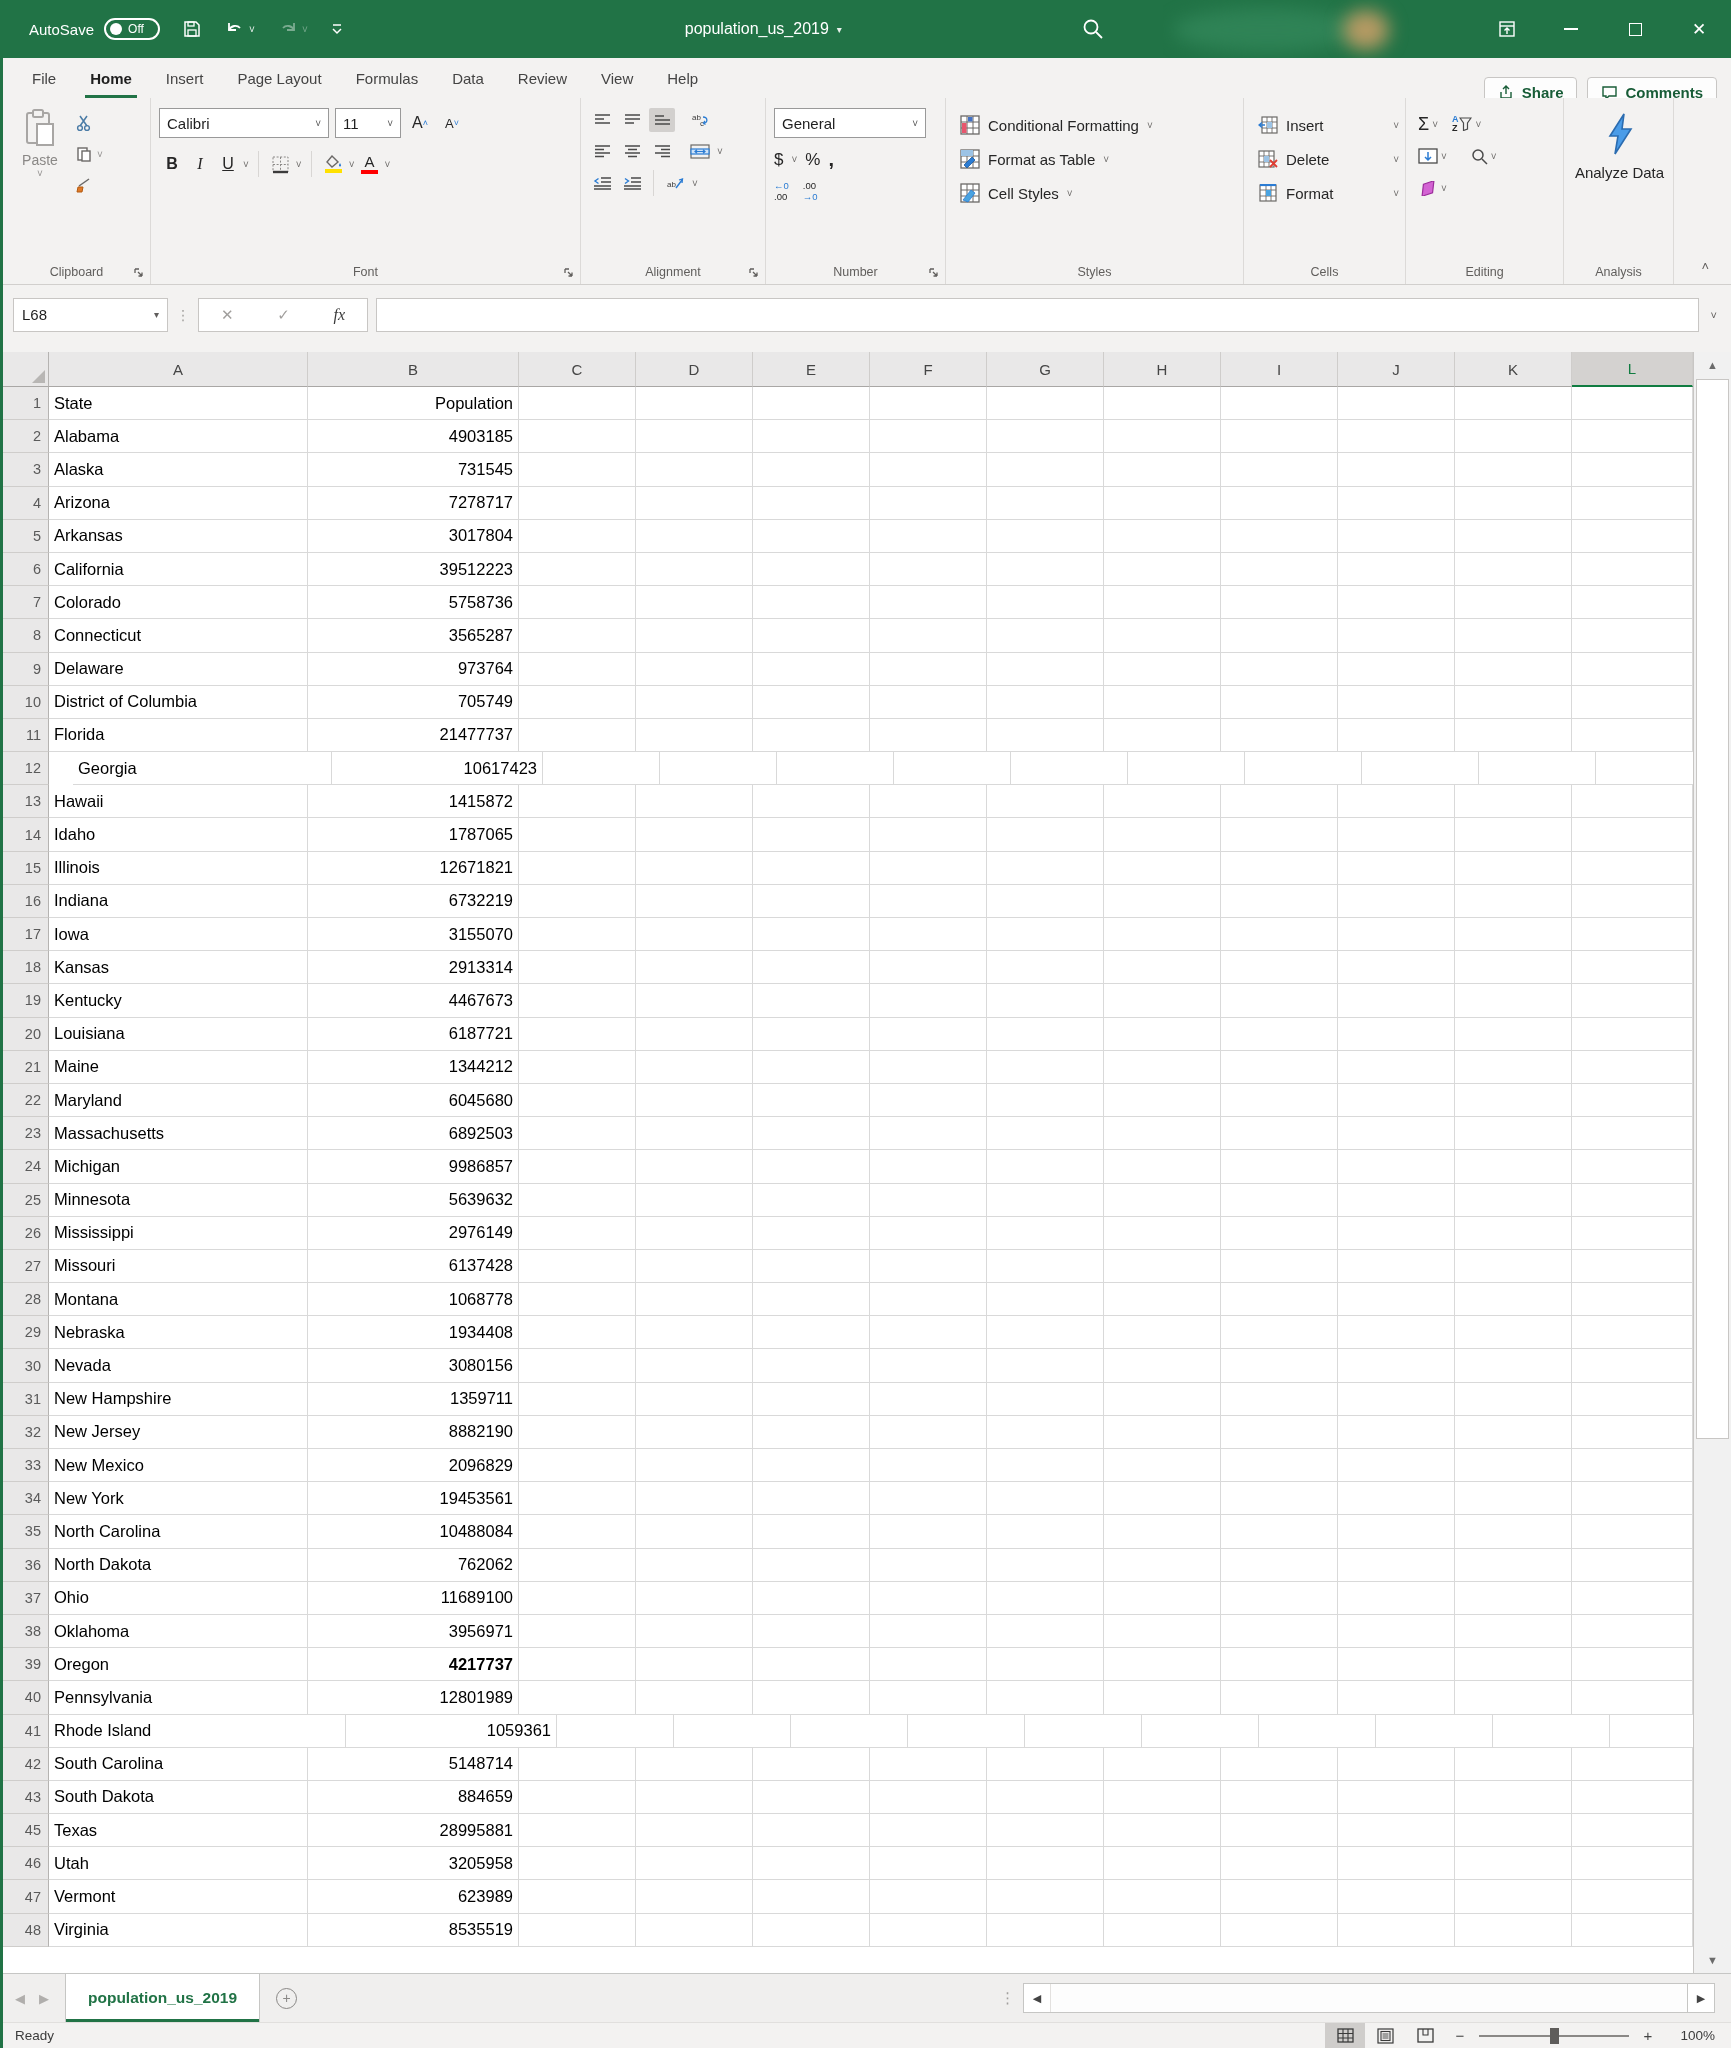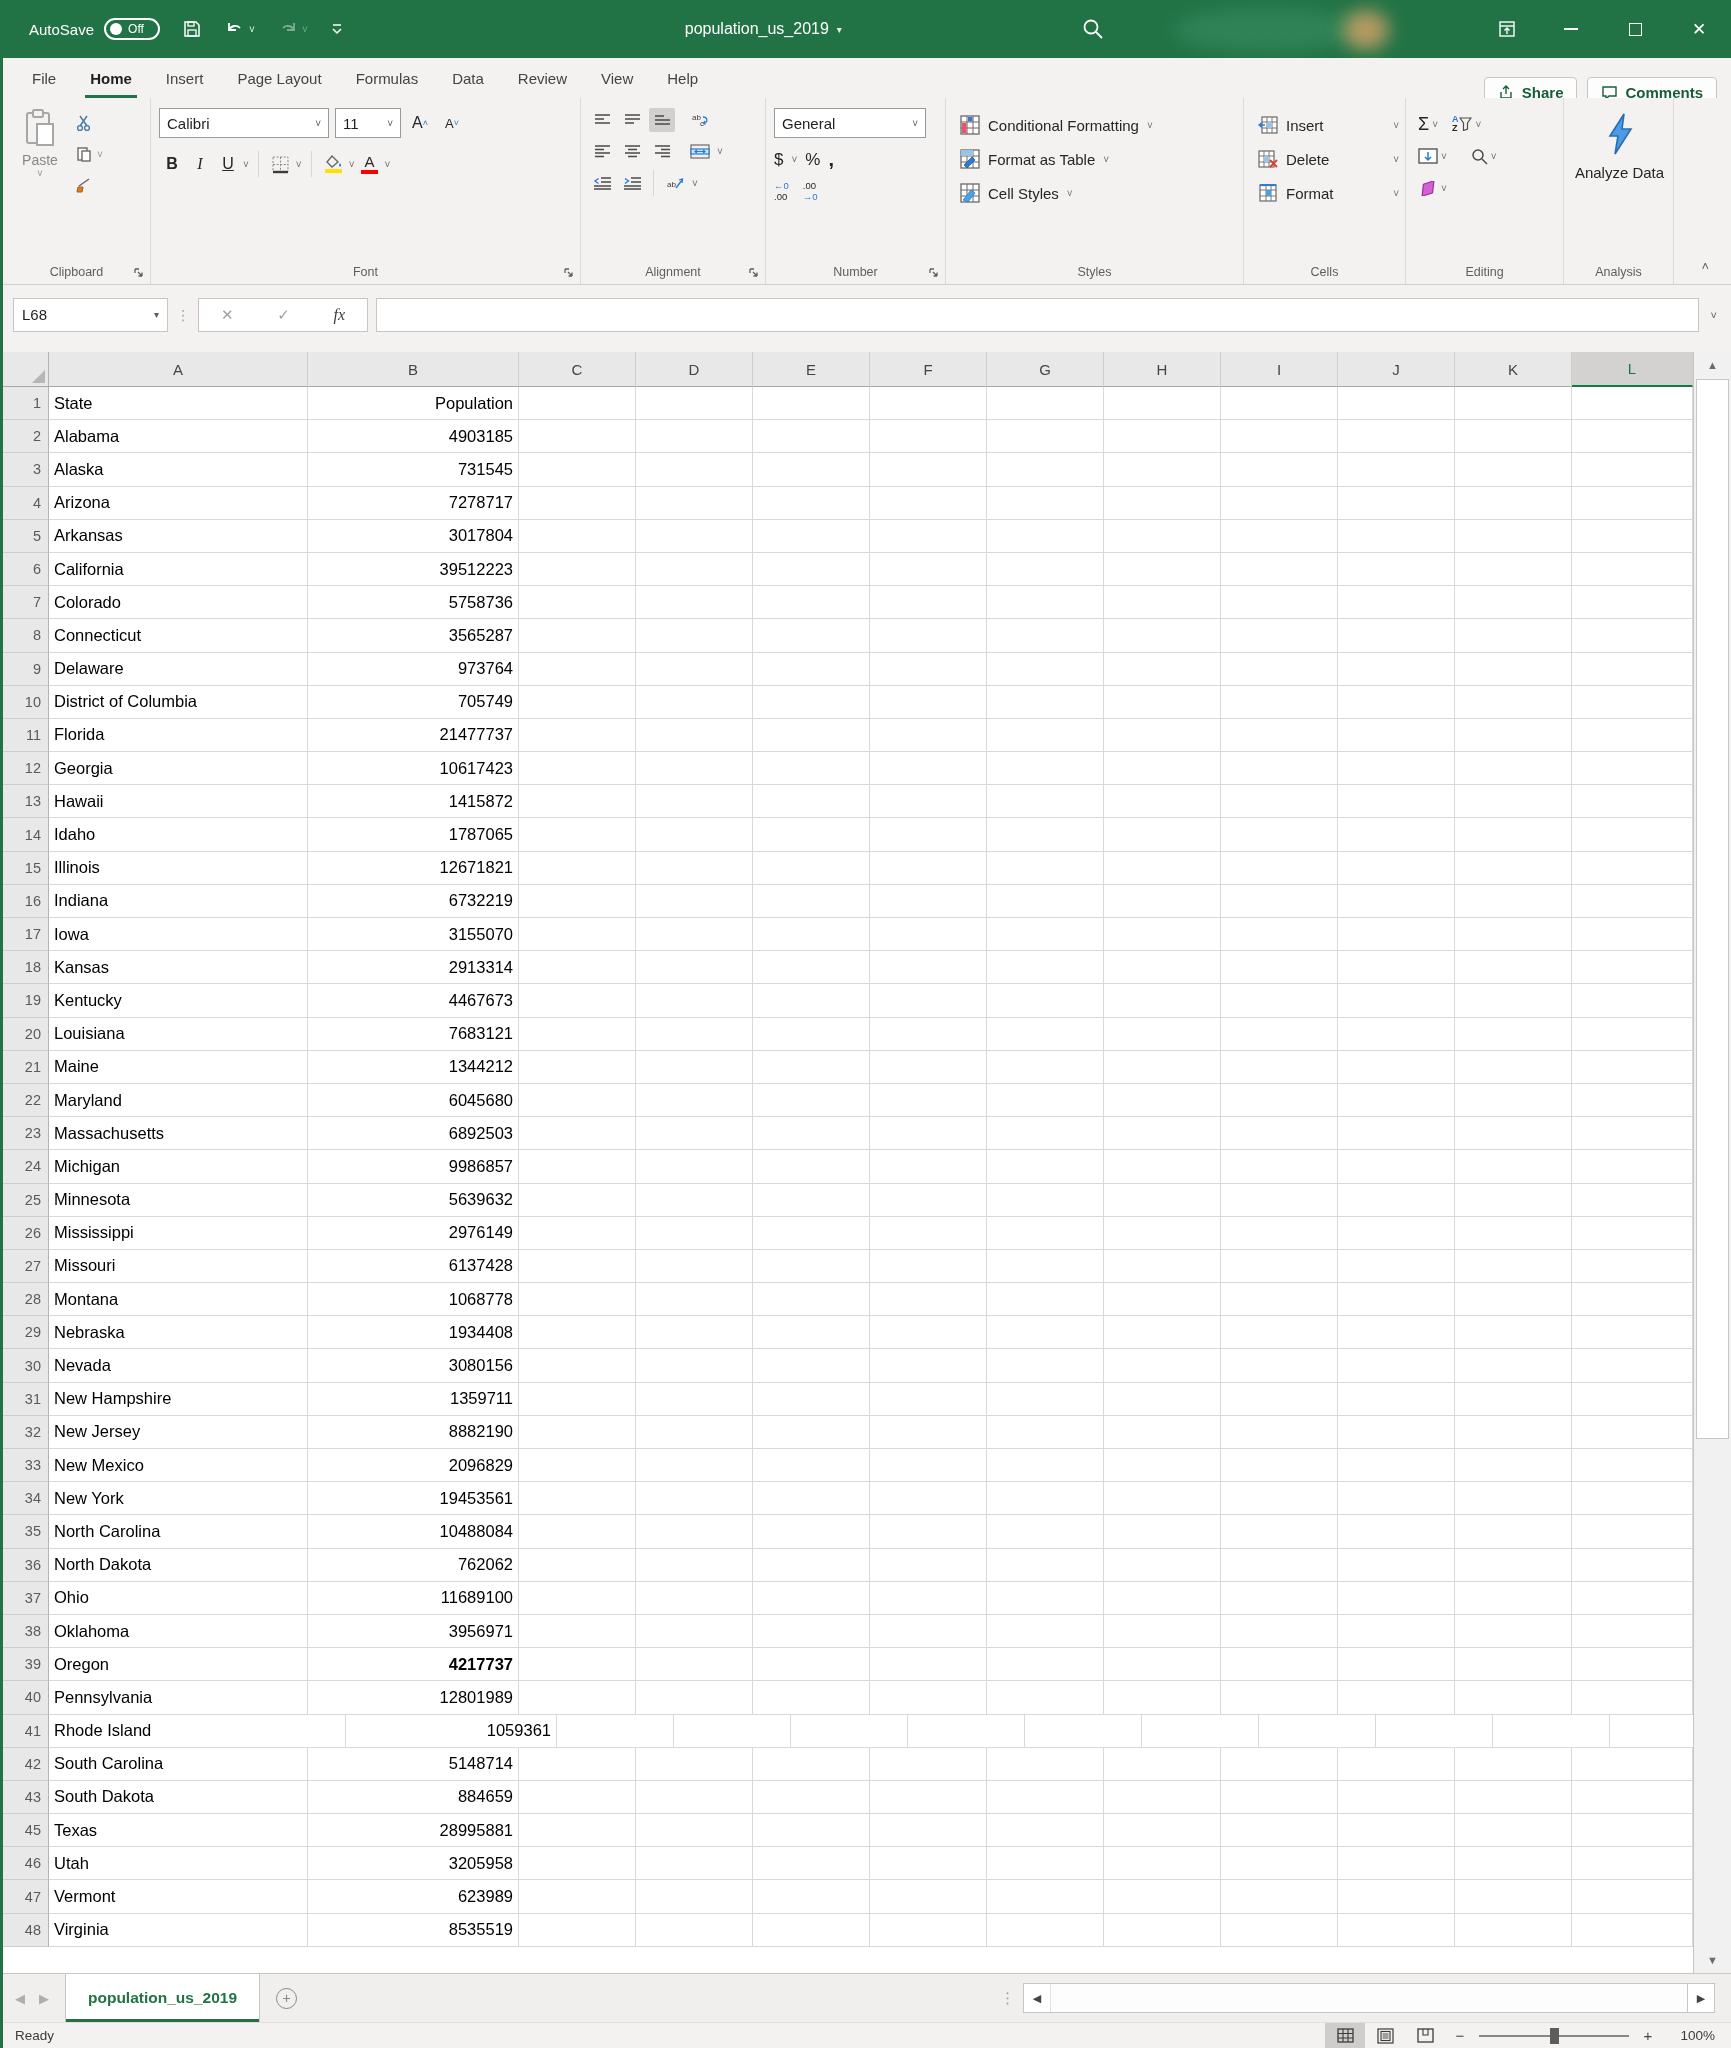--- a/index.html
+++ b/index.html
@@ -952,21 +952,21 @@
           <div class="cell" style="width: 117px;"></div>
           <div class="cell" style="width: 117px;"></div>
           <div class="cell" style="width: 117px;"></div>
           <div class="cell" style="width: 117px;"></div>
           <div class="cell" style="width: 117px;"></div>
           <div class="cell" style="width: 117px;"></div>
           <div class="cell" style="width: 121px;"></div>
         </div>
         <div class="grow">
           <div class="rn">12</div>
-          <div class="cell" style="width: 259px;">Georgia</div>
+          <div class="cell" style="width: 259px; margin-left: 24px;">Georgia</div>
           <div class="cell num" style="width: 211px;">10617423</div>
           <div class="cell" style="width: 117px;"></div>
           <div class="cell" style="width: 117px;"></div>
           <div class="cell" style="width: 117px;"></div>
           <div class="cell" style="width: 117px;"></div>
           <div class="cell" style="width: 117px;"></div>
           <div class="cell" style="width: 117px;"></div>
           <div class="cell" style="width: 117px;"></div>
           <div class="cell" style="width: 117px;"></div>
           <div class="cell" style="width: 117px;"></div>
@@ -1073,21 +1073,21 @@
           <div class="cell" style="width: 117px;"></div>
           <div class="cell" style="width: 117px;"></div>
           <div class="cell" style="width: 117px;"></div>
           <div class="cell" style="width: 117px;"></div>
           <div class="cell" style="width: 117px;"></div>
           <div class="cell" style="width: 121px;"></div>
         </div>
         <div class="grow">
           <div class="rn">20</div>
           <div class="cell" style="width: 259px;">Louisiana</div>
-          <div class="cell num" style="width: 211px;">7683121</div>
+          <div class="cell num" style="width: 211px;">6187721</div>
           <div class="cell" style="width: 117px;"></div>
           <div class="cell" style="width: 117px;"></div>
           <div class="cell" style="width: 117px;"></div>
           <div class="cell" style="width: 117px;"></div>
           <div class="cell" style="width: 117px;"></div>
           <div class="cell" style="width: 117px;"></div>
           <div class="cell" style="width: 117px;"></div>
           <div class="cell" style="width: 117px;"></div>
           <div class="cell" style="width: 117px;"></div>
           <div class="cell" style="width: 121px;"></div>

